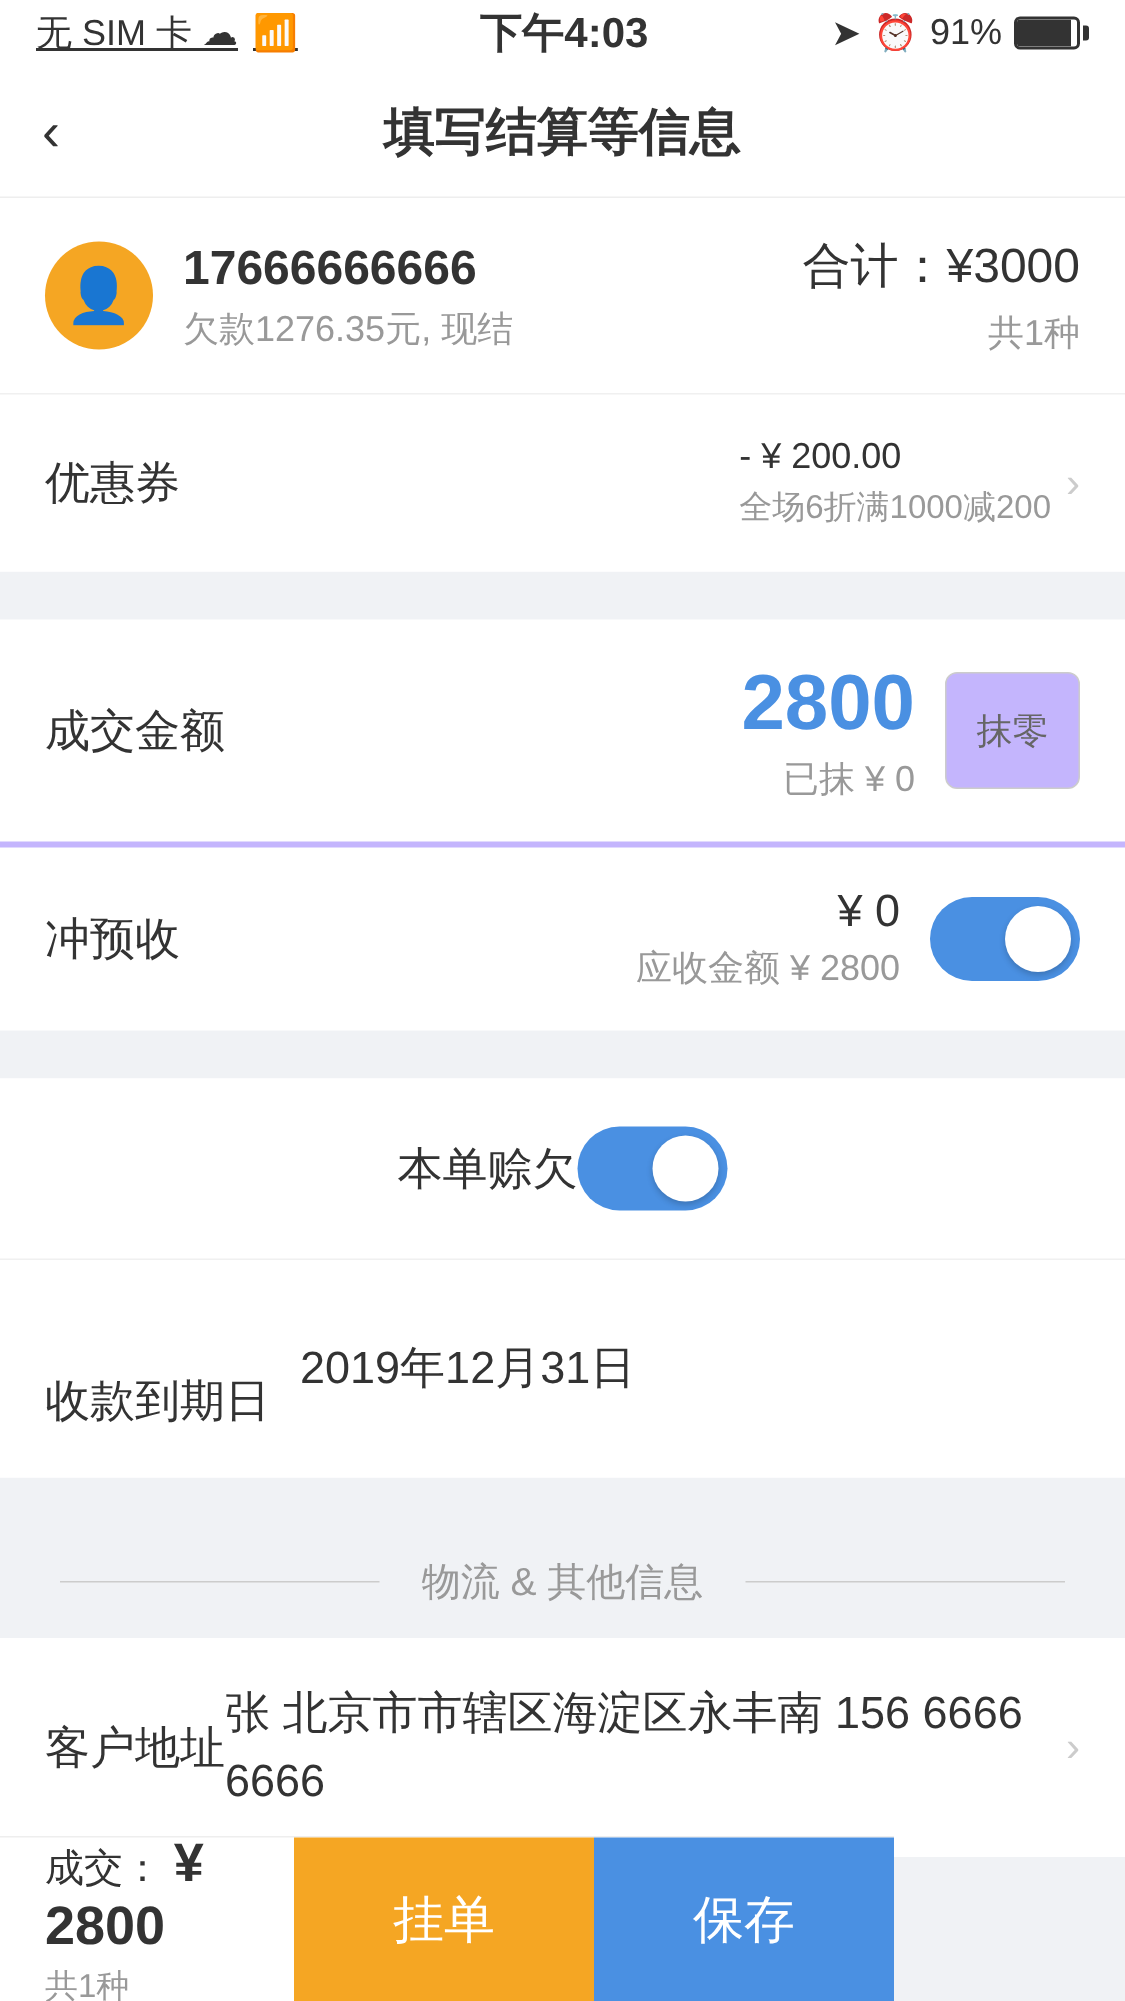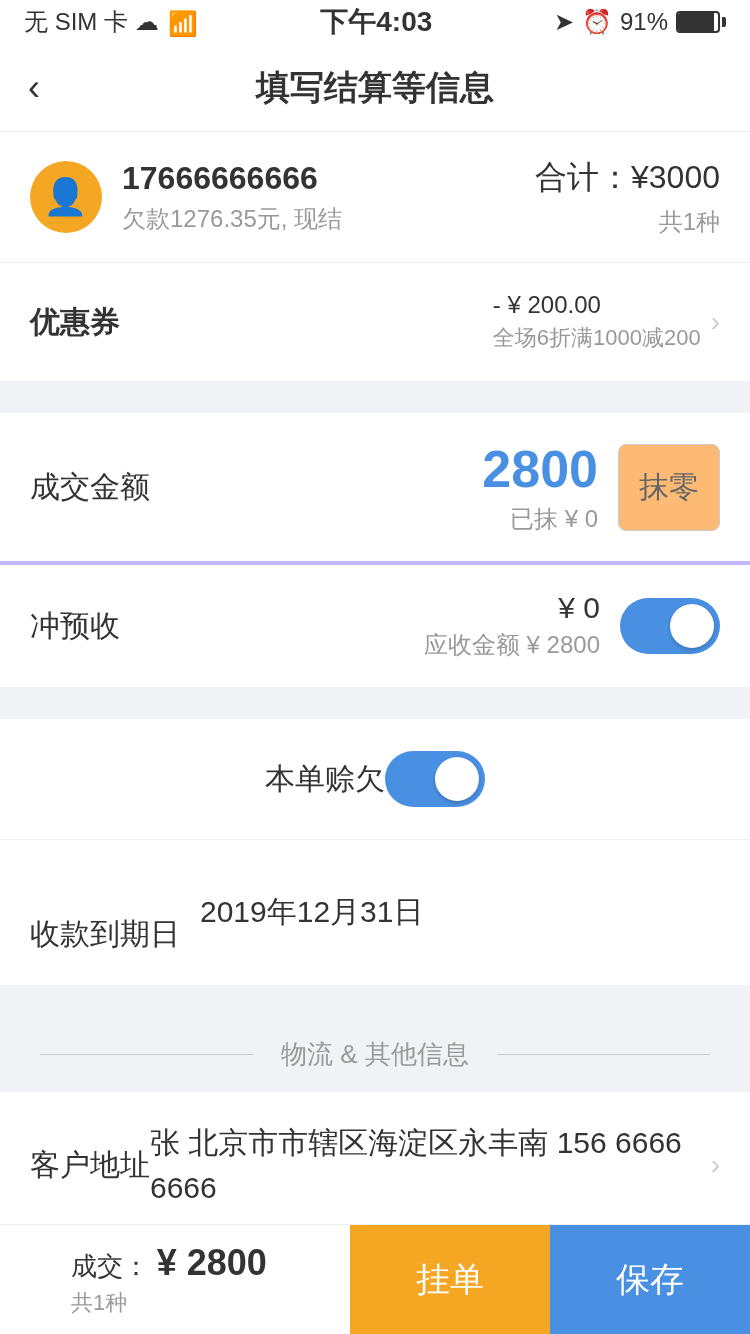--- a/index.html
+++ b/index.html
@@ -18,21 +18,21 @@
     .status-bar {
       height: 44px;
       background: #fff;
       display: flex;
       align-items: center;
       justify-content: space-between;
       padding: 0 24px;
       font-size: 24px;
       font-weight: 500;
     }
-    .status-left { display: flex; align-items: flex-end; gap: 10px; }
+    .status-left { display: flex; align-items: center; gap: 10px; text-decoration: underline; }
     .status-center { font-size: 28px; font-weight: 600; }
     .status-right { display: flex; align-items: center; gap: 8px; font-size: 24px; }
 
     
     .nav-bar {
       height: 88px;
       background: #fff;
       display: flex;
       align-items: center;
       justify-content: center;
@@ -92,21 +92,21 @@
 
     
     .coupon-row {
       display: flex;
       align-items: center;
       justify-content: space-between;
       padding: 28px 30px;
       background: #fff;
       border-top: 1px solid #f0f0f0;
     }
-    .coupon-label { font-size: 30px; color: #333; font-weight: bold; }
+    .coupon-label { font-size: 30px; color: #333; }
     .coupon-right { display: flex; align-items: center; gap: 10px; }
     .coupon-discount { font-size: 24px; font-weight: 500; color: #333; }
     .coupon-desc { font-size: 22px; color: #999; margin-top: 4px; text-align: right; }
     .chevron-icon { color: #ccc; font-size: 28px; }
 
     
     .divider {
       height: 16px;
       background: #f0f2f5;
     }
@@ -128,23 +128,23 @@
     .form-value-right { display: flex; align-items: center; gap: 20px; }
 
     .amount-blue { font-size: 52px; font-weight: 600; color: #4a90e2; }
     .amount-sub { font-size: 24px; color: #999; text-align: right; margin-top: 4px; }
 
     
     .maling-btn {
       border: 1px solid #ccc;
       border-radius: 8px;
       padding: 22px 20px;
-      font-size: 30px;
+      font-size: 24px;
       color: #666;
-      background: #fdba74;
+      background: #c4b5fd;
       cursor: pointer;
       white-space: nowrap;
     }
     .toggle {
       width: 100px;
       height: 56px;
       border-radius: 28px;
       background: #4a90e2;
       position: relative;
       cursor: pointer;
@@ -209,27 +209,26 @@
     }
     .address-label { font-size: 30px; color: #333; flex-shrink: 0; }
     .address-value { font-size: 30px; color: #333; flex: 1; line-height: 1.5; }
     .address-chevron { color: #ccc; font-size: 28px; margin-left: 10px; }
 
     
     .bottom-bar {
       position: fixed;
       bottom: 0;
       left: 0;
-      width: 750px;
+      width: 596px;
       height: 110px;
       background: #fff;
       display: flex;
       align-items: center;
       border-top: 1px solid #eee;
-      padding-left: 41px;
     }
     .bottom-summary {
       flex: 1;
       padding: 0 30px;
     }
     .bottom-deal { font-size: 26px; color: #333; }
     .bottom-deal-amount { font-size: 36px; font-weight: 600; color: #333; }
     .bottom-count { font-size: 22px; color: #999; margin-top: 4px; }
     .btn-hang {
       width: 200px;

